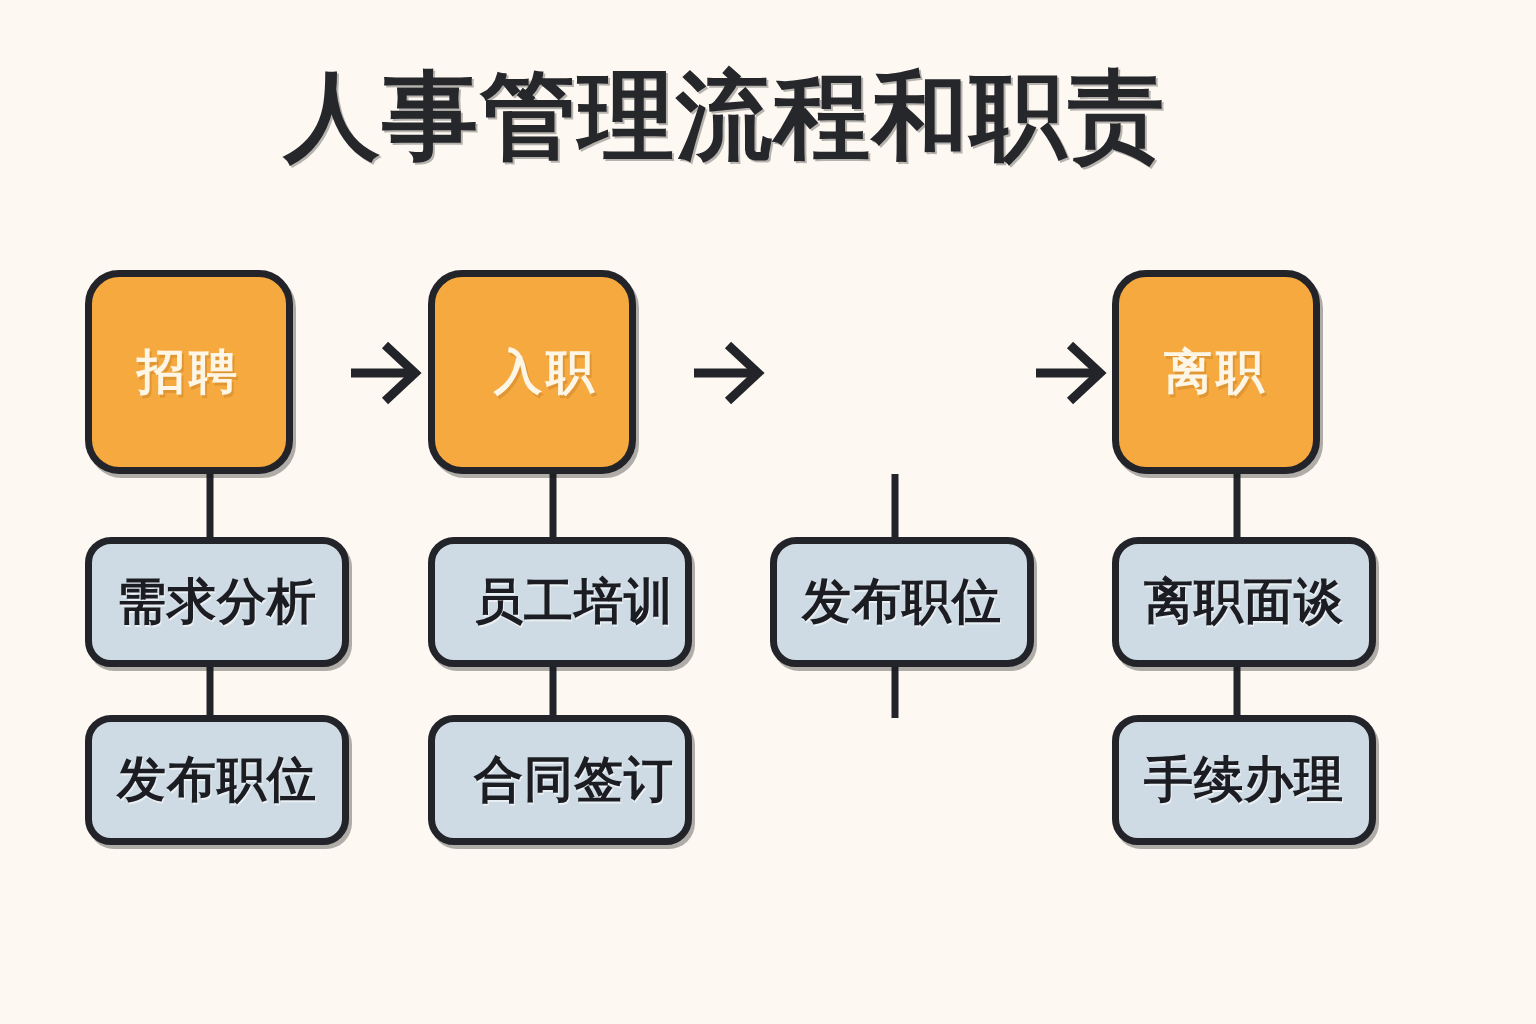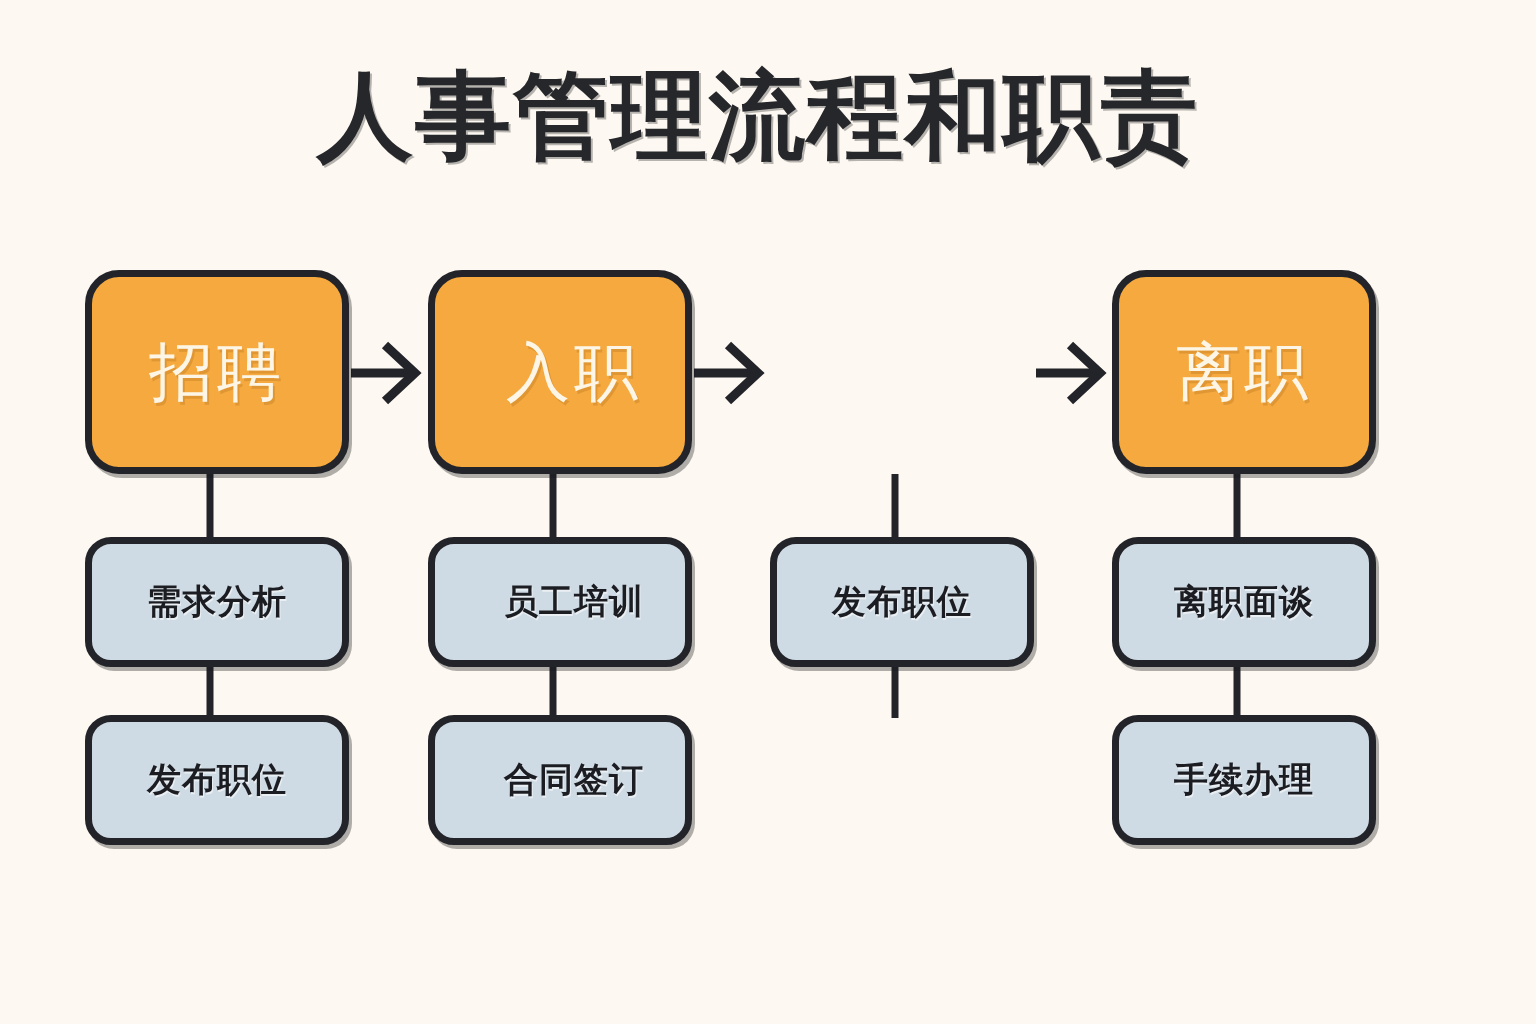--- a/index.html
+++ b/index.html
@@ -27,21 +27,20 @@
     top: 62px;
     width: 1450px;
     text-align: center;
     font-size: 96px;
     line-height: 1.12;
     font-weight: 700;
     letter-spacing: 2px;
     color: #26272B;
     white-space: nowrap;
     text-shadow: 2px 2px 0 rgba(0,0,0,0.28);
-    padding-left: 33px;
   }
 
   
   #wires {
     position: absolute;
     left: 0;
     top: 0;
     width: 1536px;
     height: 1024px;
     pointer-events: none;
@@ -51,37 +50,37 @@
   .node {
     position: absolute;
     box-sizing: border-box;
     display: flex;
     align-items: center;
     justify-content: center;
     border: 7px solid #23242A;
     box-shadow: 3px 4px 0 rgba(20,20,25,0.33);
   }
   .node.stage {
-    width: 264px;
+    width: 208px;
     height: 204px;
     border-radius: 34px;
     background: #F5A93E;
     color: #FDF6E6;
-    font-size: 64px;
-    font-weight: 400;
+    font-size: 48px;
+    font-weight: 700;
     letter-spacing: 4px;
     text-shadow: 2px 3px 0 rgba(140,80,10,0.20);
   }
   .node.task {
     width: 264px;
     height: 130px;
     border-radius: 26px;
     background: #CFDBE4;
     color: #1C1D22;
-    font-size: 34px;
+    font-size: 49px;
     font-weight: 700;
     letter-spacing: 1px;
     text-shadow: 1px 2px 0 rgba(255,255,255,0.55);
   }
 
   
   .c0 { left: 85px; }
   .c1 { left: 428px; padding-left: 28px; }
   .c2 { left: 770px; }
   .c3 { left: 1112px; }

